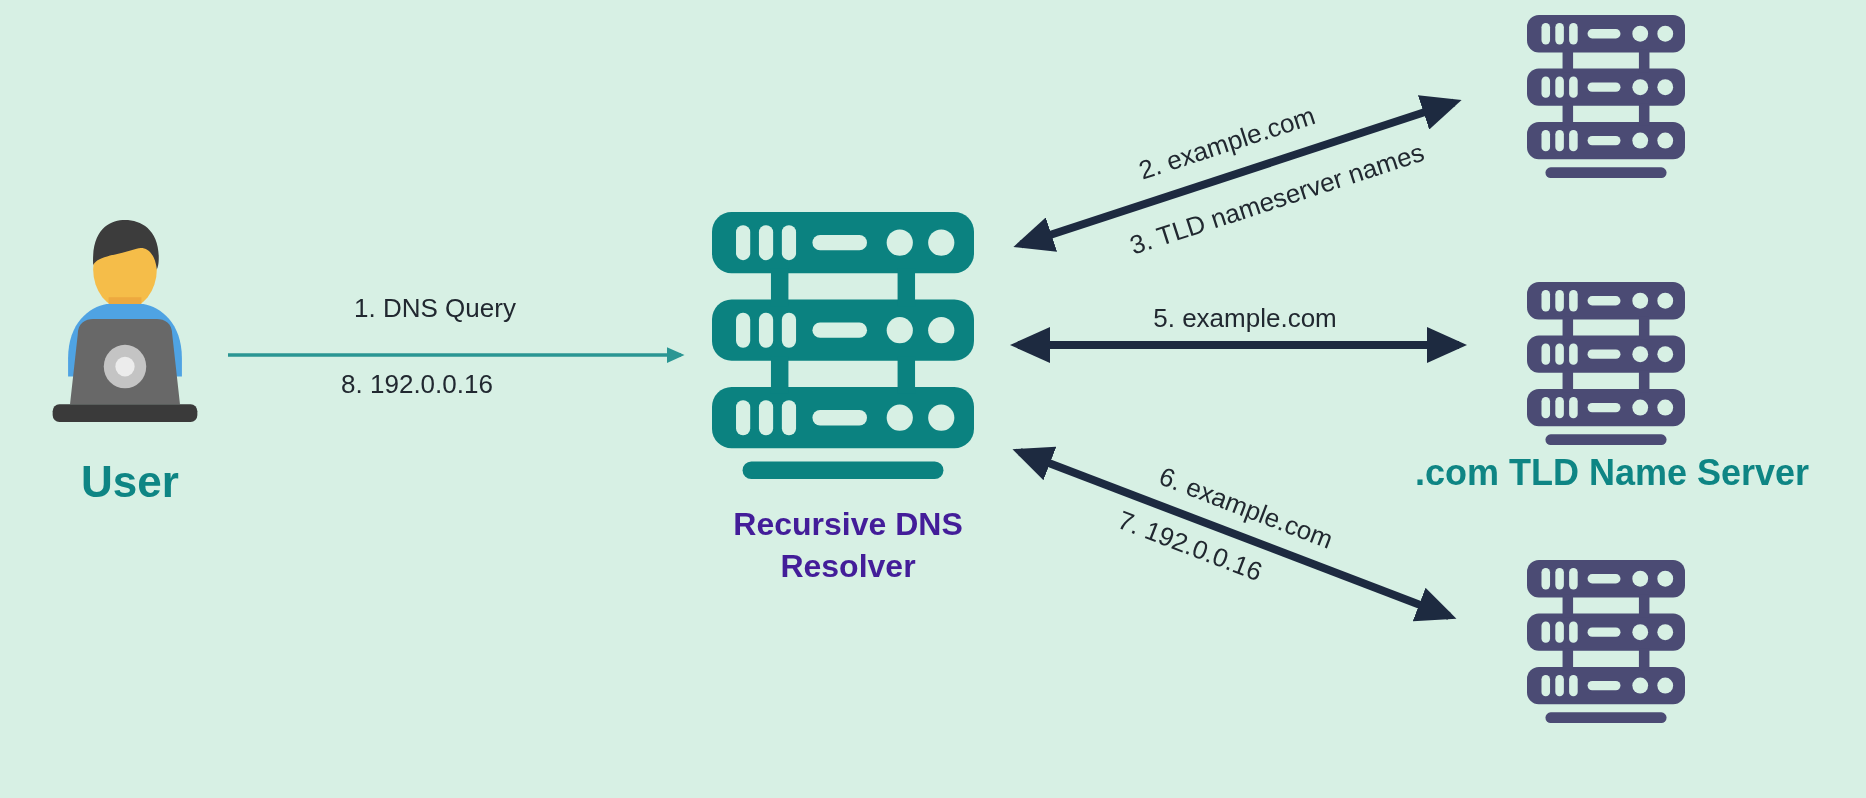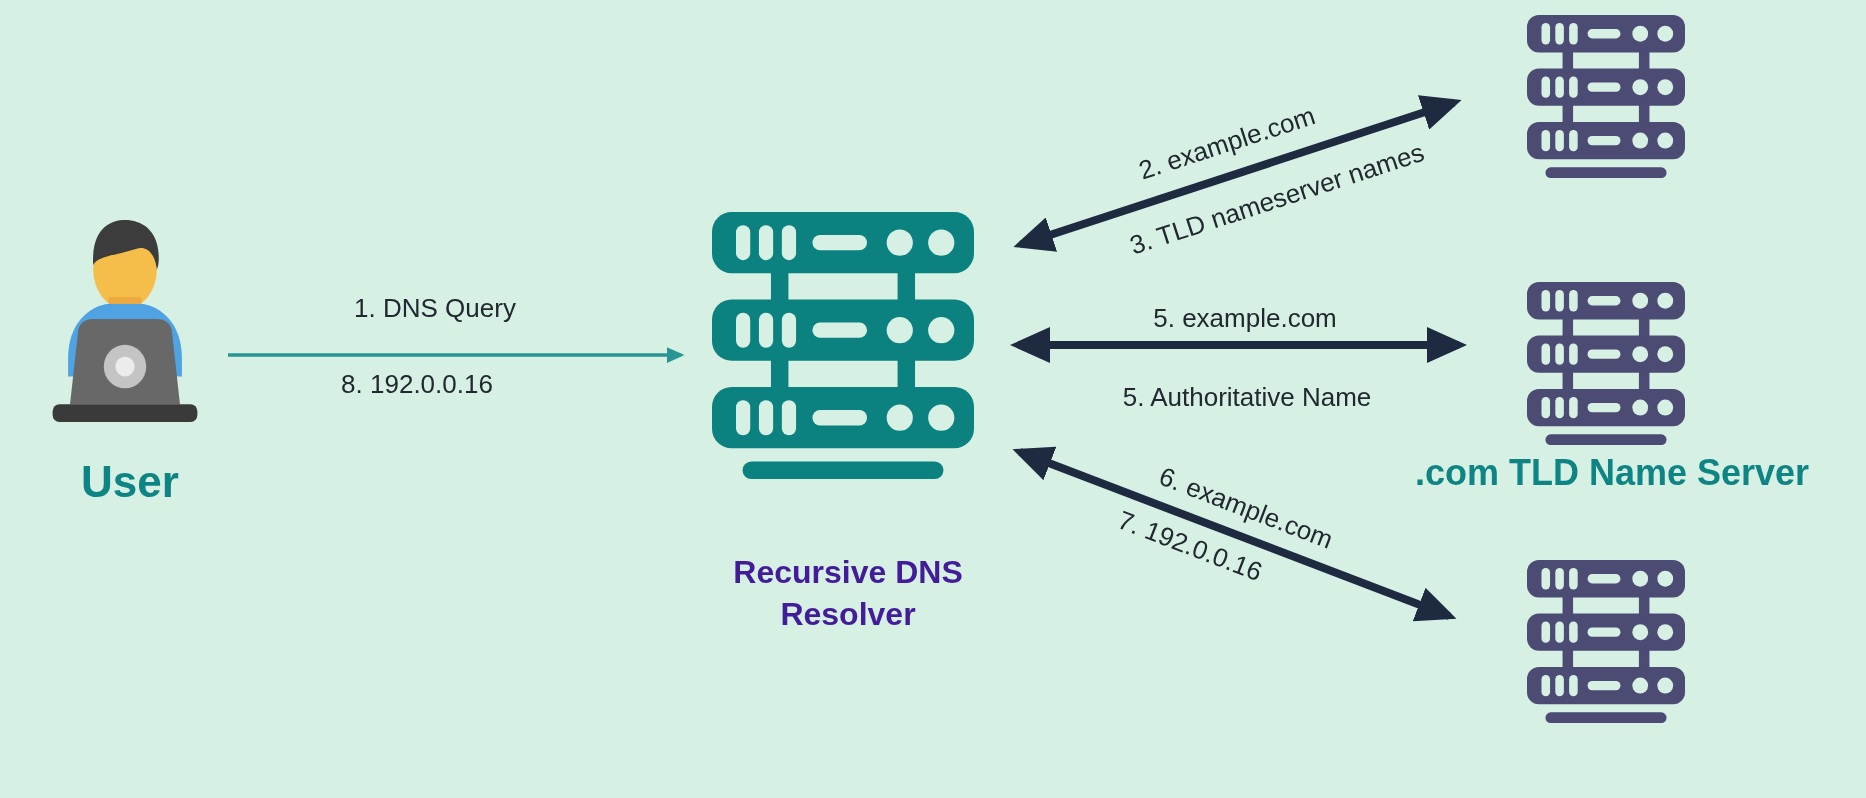--- a/index.html
+++ b/index.html
@@ -18,21 +18,21 @@
   .icon{position:absolute;}
   .server-teal{color:var(--teal_server,#0b8280);}
   .server-navy{color:var(--navy_server,#4b4b74);}
   .cut{fill:var(--background,#d7f0e4);}
   .lbl{
     position:absolute;
     transform:translate(-50%,-50%);
     white-space:nowrap;text-align:center;line-height:1.25;
   }
   .teal-label{color:var(--teal_text,#0e8584);font-weight:bold;}
-  .purple-label{color:var(--purple_text,#431d99);font-weight:bold;margin-top:48px;}
+  .purple-label{color:var(--purple_text,#431d99);font-weight:bold;}
   .anno{color:var(--annotation_text,#212830);font-weight:400;font-size:26px;}
   .f34{font-size:44px;}
   .f32{font-size:32px;line-height:42px;}
   .f29{font-size:29px;}
   .f30{font-size:36px;}
   .rot-up{transform:translate(-50%,-50%) rotate(-18deg);}
   .rot-down{transform:translate(-50%,-50%) rotate(21deg);}
   .lh40{line-height:40px;}
 </style>
 </head>
@@ -132,19 +132,18 @@
   <div class="lbl anno lh40" style="left:435px;top:308px">
     <div>1. DNS Query</div>
   </div>
   <div class="lbl anno" style="left:417px;top:384px">8. 192.0.0.16</div>
 
   <div class="lbl anno rot-up" style="left:1227px;top:143px">2. example.com</div>
   <div class="lbl anno rot-up" style="left:1277px;top:199px">3. TLD nameserver names</div>
 
   <div class="lbl anno" style="left:1245px;top:318px">5. example.com</div>
   <div class="lbl anno lh40" style="left:1247px;top:397px">
-    <div>5. Authoritative Name</div>
   </div>
 
   <div class="lbl anno rot-down" style="left:1246px;top:508px">6. example.com</div>
   <div class="lbl anno rot-down" style="left:1190px;top:546px">7. 192.0.0.16</div>
 
 </div>
 
 </body></html>

